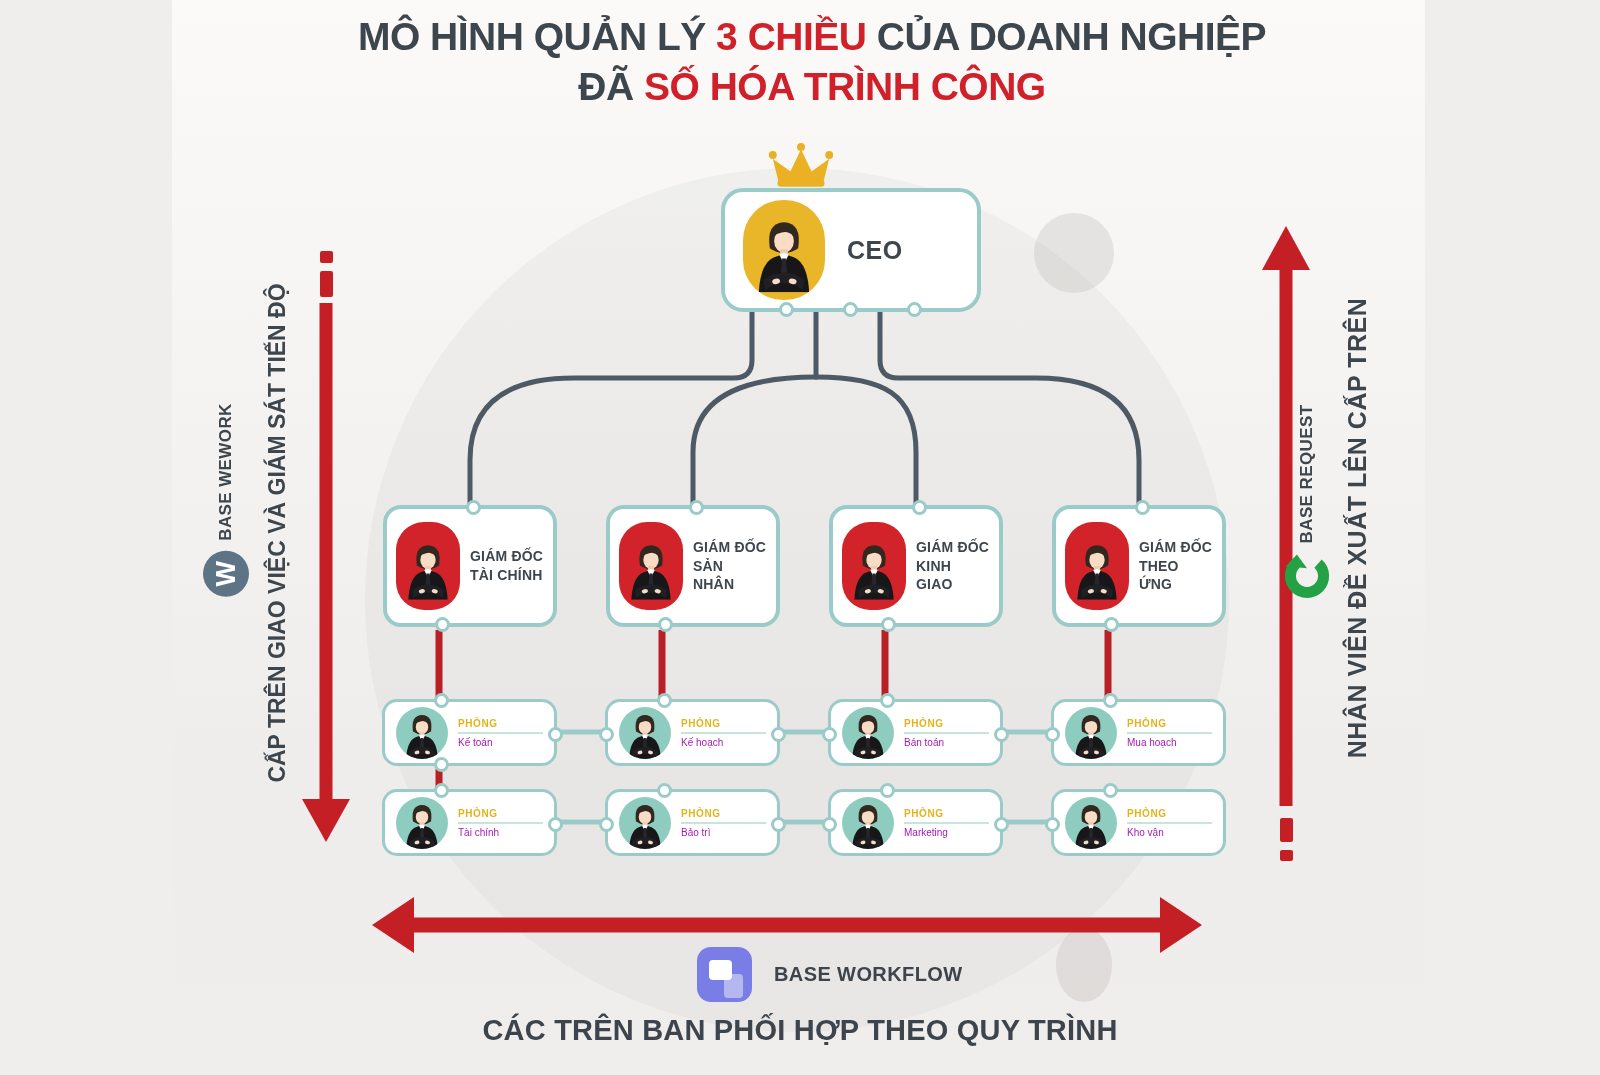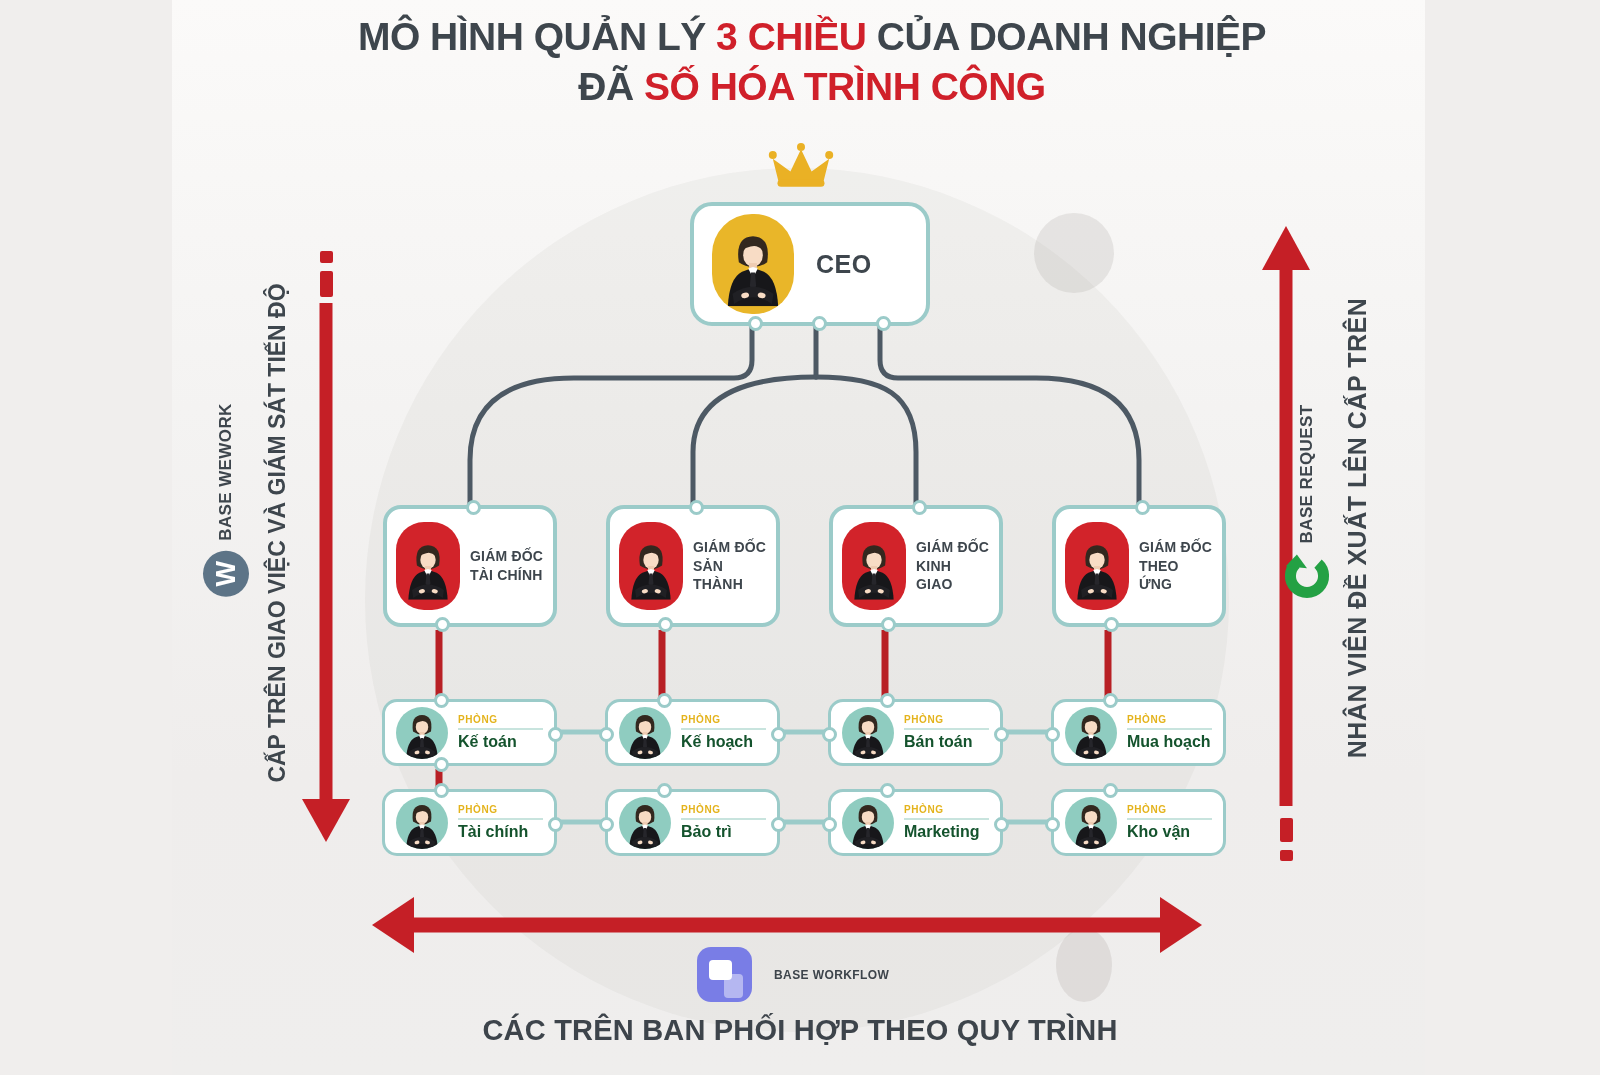--- a/index.html
+++ b/index.html
@@ -25,34 +25,34 @@
     font-size:39px; font-weight:bold; line-height:1.27; letter-spacing:-0.5px; z-index:3;
   }
   .title .red { color:#d0202a; }
   
   svg.layer { position:absolute; left:0; top:0; z-index:1; pointer-events:none; }
   
   .card {
     position:absolute; background:#fff; border:4px solid #9bcbc9;
     display:flex; align-items:center; z-index:2;
   }
-  .ceo-card  { left:690px; top:188px; width:240px; height:124px; border-radius:22px; padding:0 18px;margin-top:14px; }
+  .ceo-card  { left:721px; top:188px; width:260px; height:124px; border-radius:22px; padding:0 18px; }
   .dir-card  { width:174px; height:122px; border-radius:18px; top:505px; padding:0 9px; }
   .dept-card { width:175px; height:67px;  border-radius:15px; border-width:3px; padding:0 11px; }
   .avatar { position:relative; overflow:hidden; flex-shrink:0; }
   .avatar svg { position:absolute; bottom:-2%; left:50%; transform:translateX(-50%); width:96%; height:98%; }
   .ceo-avatar  { width:82px; height:100px; border-radius:40px; background:#e9b629; }
   .dir-avatar  { width:64px; height:88px;  border-radius:28px; background:#d2232a; }
   .dept-avatar { width:52px; height:52px;  border-radius:50%;  background:#8fccc0; }
   .ceo-name { font-size:25px; font-weight:bold; margin-left:22px; letter-spacing:0.5px; }
   .dir-text { margin-left:10px; font-size:14px; font-weight:bold; line-height:1.35; letter-spacing:0.2px; }
   .dept-text { flex:1; margin-left:10px; min-width:0; }
   .dept-label { font-size:10px; font-weight:bold; color:#e4b31c; letter-spacing:0.6px;
                 border-bottom:2px solid #c8e4de; padding-bottom:3px; margin-bottom:3px; }
-  .dept-name { font-size:16px; font-weight:bold; color:#14532d; }
+  .dept-name { font-size:10px; font-weight:normal; color:#a21caf; }
   
   .port { position:absolute; width:15px; height:15px; border-radius:50%;
           background:#fff; border:3px solid #9bcbc9; }
   
   .v-label {
     position:absolute; white-space:nowrap; font-weight:bold; z-index:2;
     transform:translate(-50%,-50%) rotate(-90deg);
   }
   .axis-main-left  { left:277px;  top:533px; font-size:23px; }
   .axis-main-right { left:1357px; top:528px; font-size:25px; letter-spacing:0.5px; }
@@ -64,21 +64,21 @@
   .brand-right { left:1307px; top:502px; }
   .brand .bname { font-size:17px; font-weight:bold; letter-spacing:0.4px; }
   .w-badge { width:46px; height:46px; border-radius:50%; background:#5d7487; color:#fff;
              display:flex; align-items:center; justify-content:center;
              font-size:27px; font-weight:bold; flex-shrink:0; }
   
   .wf-brand { position:absolute; left:697px; top:947px; display:flex; align-items:center; gap:22px; z-index:2; }
   .wf-icon { width:55px; height:55px; border-radius:14px; background:#797de6; position:relative; }
   .wf-sq1 { position:absolute; left:12px; top:13px; width:23px; height:20px; background:#fff; border-radius:4px; }
   .wf-sq2 { position:absolute; left:27px; top:27px; width:19px; height:24px; background:rgba(255,255,255,0.45); border-radius:4px; }
-  .wf-name { font-size:12px; font-weight:bold; letter-spacing:0.4px; color:#3d444b;text-align:center; }
+  .wf-name { font-size:20px; font-weight:bold; letter-spacing:0.4px; color:#3d444b;text-align:center; }
   .caption { position:absolute; top:1014px; left:0; width:100%; text-align:center;
              font-size:29px; font-weight:bold; letter-spacing:0.2px; color:#3d444b; z-index:2; }
   .crown { position:absolute; left:763px; top:141px; z-index:3; }
   .hidden-defs { position:absolute; width:0; height:0; }
 </style>
 </head>
 <body>
 
 <svg class="hidden-defs" aria-hidden="true">
   <defs>
@@ -189,21 +189,21 @@
   <div class="port" style="left:48px;bottom:-9px"></div>
 </div>
 <div class="card dir-card" style="left:606px">
   <div class="avatar dir-avatar">
       <svg viewBox="0 0 100 100">
         <use href="#person"></use>
       </svg>
     </div>
   <div class="dir-text">
       <div>GIÁM ĐỐC</div>
-      <div>SẢN THÀNH</div>
+      <div>SẢN NHÂN</div>
     </div>
   <div class="port" style="left:79px;top:-9px"></div>
   <div class="port" style="left:48px;bottom:-9px"></div>
 </div>
 <div class="card dir-card" style="left:829px">
   <div class="avatar dir-avatar">
       <svg viewBox="0 0 100 100">
         <use href="#person"></use>
       </svg>
     </div>

